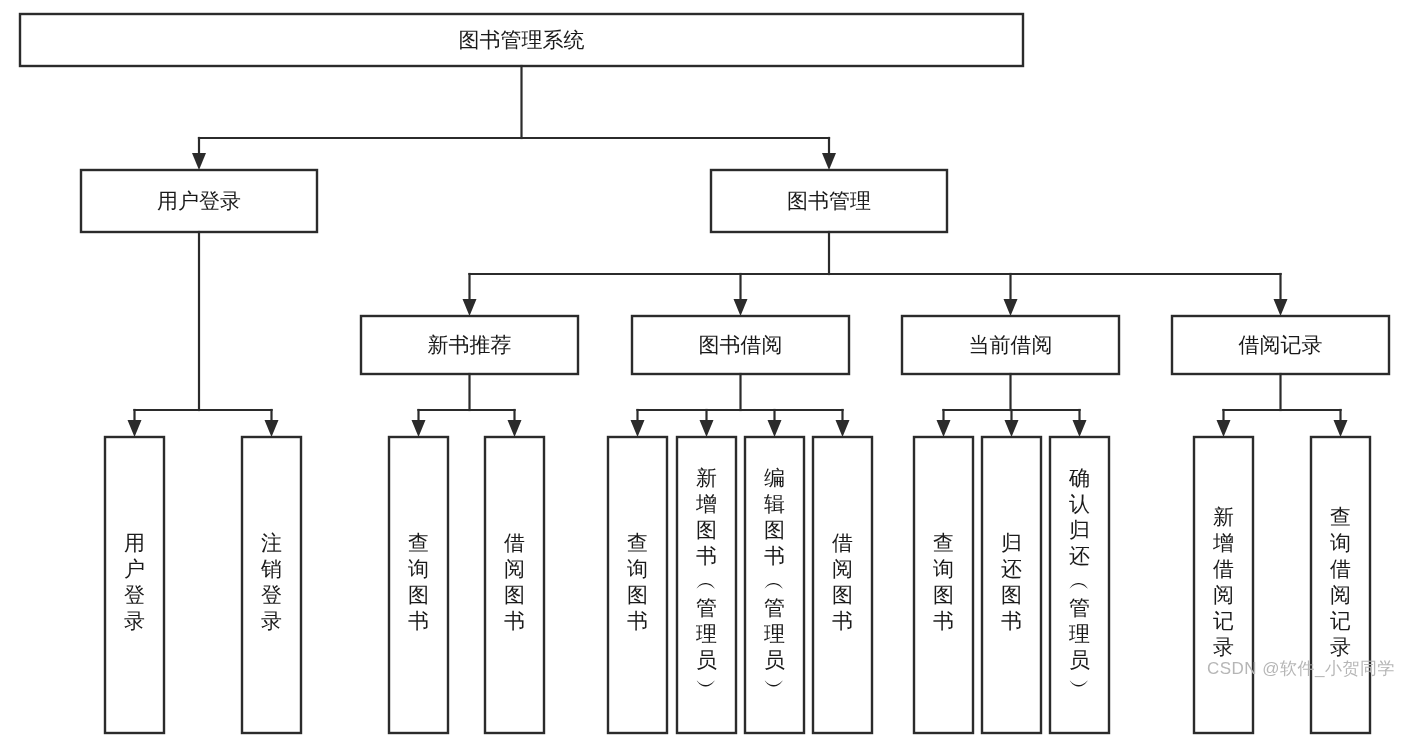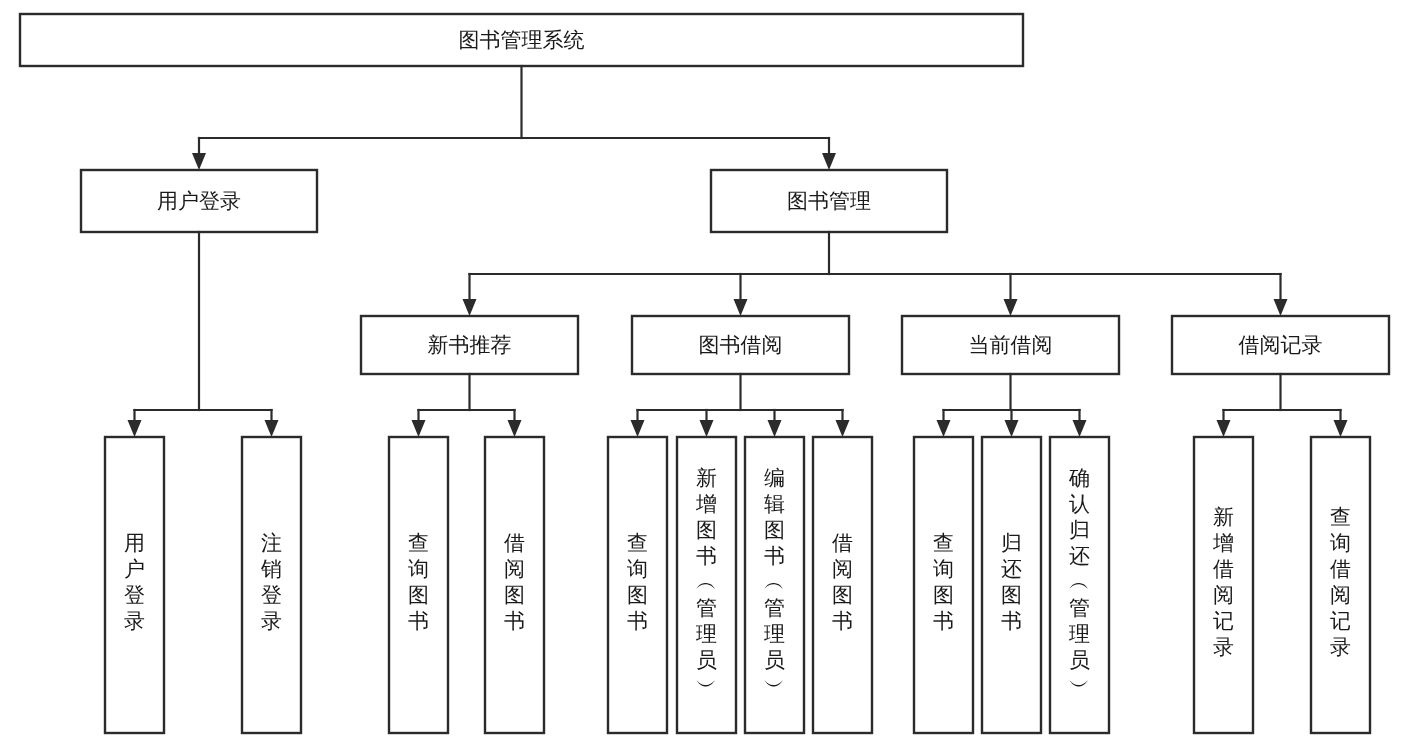--- a/index.html
+++ b/index.html
@@ -198,13 +198,14 @@
         <text x="1223.5" class="node-label-vertical" y="524"><tspan x="1223.5" dy="0">新</tspan><tspan x="1223.5" dy="26">增</tspan><tspan x="1223.5" dy="26">借</tspan><tspan x="1223.5" dy="26">阅</tspan><tspan x="1223.5" dy="26">记</tspan><tspan x="1223.5" dy="26">录</tspan></text>
       </g>
       <line x1="1340.5" y1="410" x2="1340.5" y2="420" class="connector"></line>
       <path d="M 1333.5 420 L 1347.5 420 L 1340.5 437 Z" class="arrow-head"></path>
       <g>
         <rect x="1311" y="437" width="59" height="296" class="node-box"></rect>
         <text x="1340.5" class="node-label-vertical" y="524"><tspan x="1340.5" dy="0">查</tspan><tspan x="1340.5" dy="26">询</tspan><tspan x="1340.5" dy="26">借</tspan><tspan x="1340.5" dy="26">阅</tspan><tspan x="1340.5" dy="26">记</tspan><tspan x="1340.5" dy="26">录</tspan></text>
       </g>
     </svg>
 
+  <div class="watermark-text">CSDN @软件_小贺同学</div>
 </div>
 
 </body></html>

